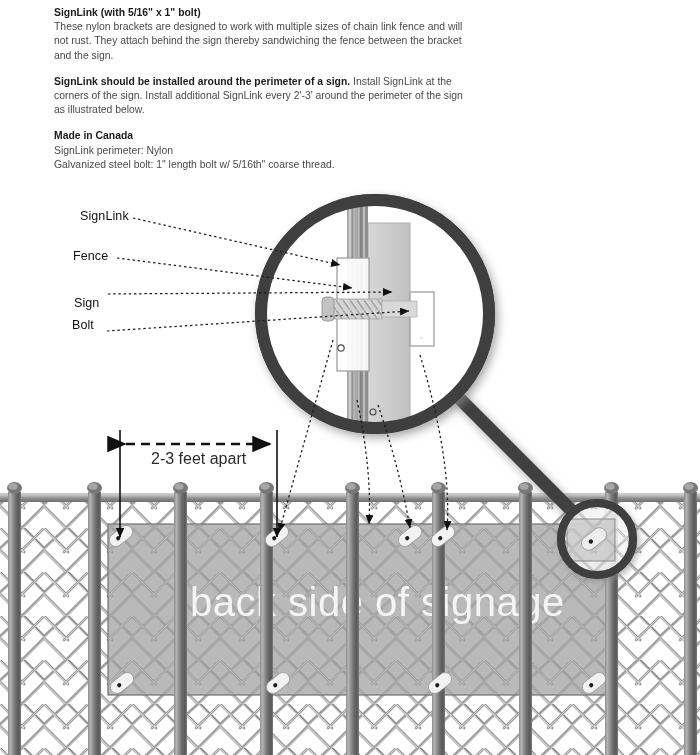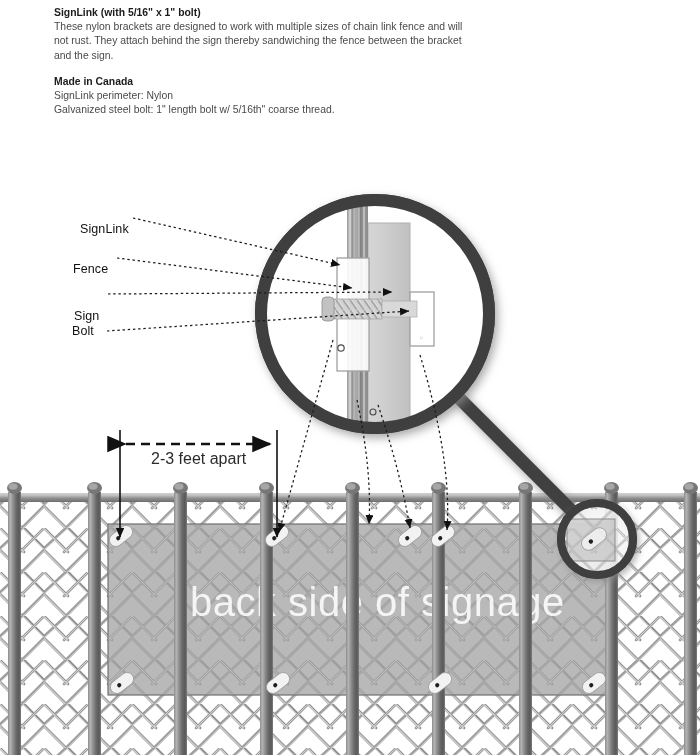--- a/index.html
+++ b/index.html
@@ -41,21 +41,20 @@
   .para-tight { margin-bottom: 4px; }
   .lede { display: block; }
 
   
   .callout-label {
     position: absolute;
     font-size: 12.5px;
     color: #111111;
     white-space: nowrap;
     letter-spacing: 0.1px;
-    margin-top: 13px;
   }
   .dim-label {
     position: absolute;
     font-size: 16px;
     color: #2b2b2b;
     white-space: nowrap;
   }
 
   
   #art {
@@ -79,33 +78,37 @@
 
 <div id="page">
 
   <div id="text-block">
 
     <p class="para">
       <span class="hd lede">SignLink (with 5/16" x 1" bolt)</span>
       <span>These nylon brackets are designed to work with multiple sizes of chain link fence and will not rust. They attach behind the sign thereby sandwiching the fence between the bracket and the sign.</span>
     </p>
 
+    <p class="para">
+      <span class="hd">SignLink should be installed around the perimeter of a sign.</span>
+      <span>Install SignLink at the corners of the sign. Install additional SignLink every 2'-3' around the perimeter of the sign as illustrated below.</span>
+    </p>
 
     <p class="para para-tight">
       <span class="hd lede">Made in Canada</span>
       <span class="lede">SignLink perimeter: Nylon</span>
       <span class="lede">Galvanized steel bolt: 1" length bolt w/ 5/16th" coarse thread.</span>
     </p>
 
   </div>
 
   <div class="callout-label" style="left:80px; top:209px;">SignLink</div>
   <div class="callout-label" style="left:73px; top:249px;">Fence</div>
   <div class="callout-label" style="left:74px; top:296px;">Sign</div>
-  <div class="callout-label" style="left:72px; top:311px;text-align:right;">Bolt</div>
+  <div class="callout-label" style="left:72px; top:318px;text-align:right;">Bolt</div>
 
   <div class="dim-label" style="left:151px; top:450px;">2-3 feet apart</div>
 
   <svg id="art" viewBox="0 0 700 755">
     <defs>
 
       <pattern id="chainlink" width="44" height="44" patternUnits="userSpaceOnUse">
         <rect width="44" height="44" fill="none"></rect>
         <g stroke="#8e8e8e" stroke-width="2.6" fill="none" stroke-linecap="round">
           <path d="M -2 -2 L 24 24 M 22 -2 L 46 22 M -2 20 L 24 46 M 20 46 L 46 20"></path>

